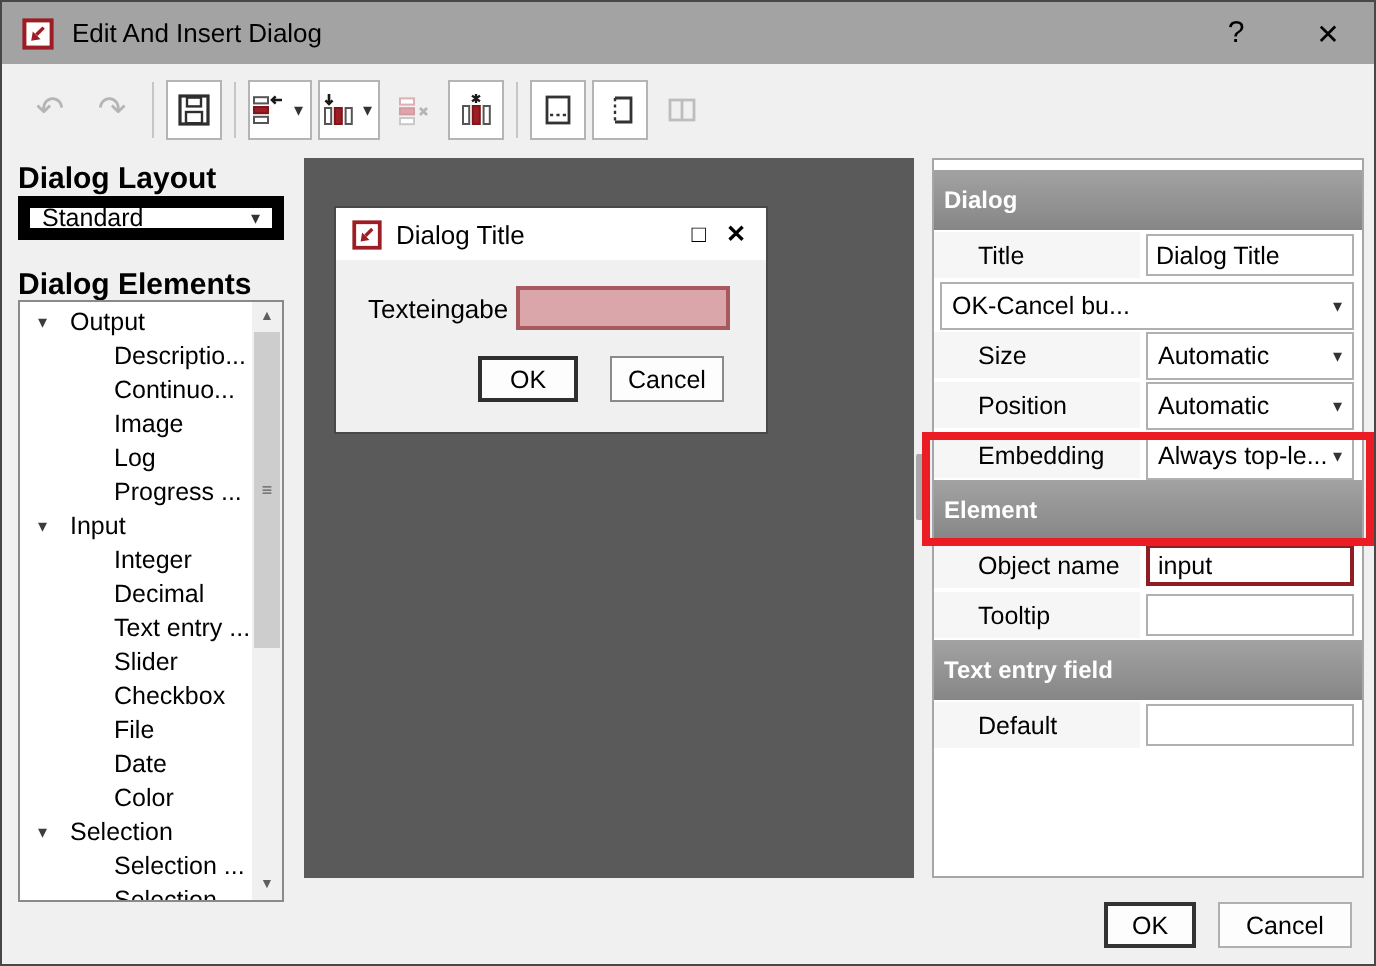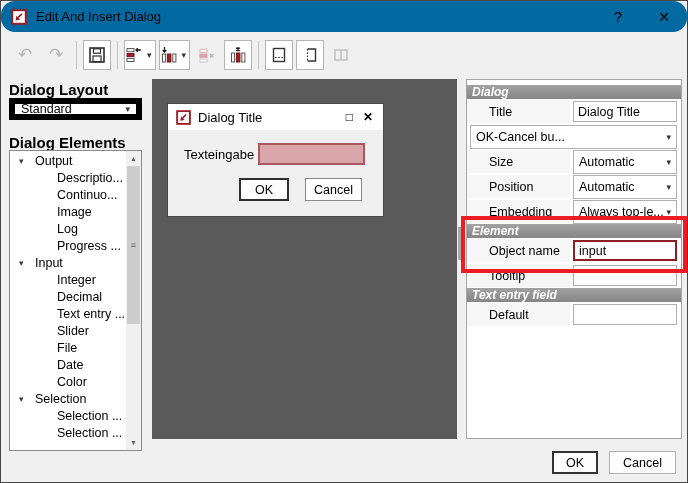--- a/index.html
+++ b/index.html
@@ -4,21 +4,21 @@
 <style>
   * { box-sizing: border-box; margin: 0; padding: 0; }
   html,body { background:#c9c9c9; }
   .window {
     position: relative; width: 688px; height: 483px;
     background: #f0f0f0; border: 1px solid #474747;
     font-family: "Liberation Sans", sans-serif; font-size: 12.5px; color: #000;
     overflow: hidden;
   }
   
-  .titlebar { position:absolute; left:0; top:0; width:100%; height:31px; background:#0369a1; display:flex; align-items:center;border-radius:14px; }
+  .titlebar { position:absolute; left:0; top:0; width:100%; height:31px; background:#a3a3a3; display:flex; align-items:center; }
   .app-icon { width:16px; height:16px; margin-left:10px; flex:0 0 auto; }
   .title-text { margin-left:9px; font-size:13px; }
   .cap-btn { position:absolute; top:0; width:46px; height:31px; display:flex; align-items:center; justify-content:center; cursor:default; }
   .cap-help { right:46px; font-size:15px; }
   .cap-close { right:0; font-size:14px; }
   
   .toolbar { position:absolute; left:0; top:31px; width:100%; height:45px; background:#f0f0f0; display:flex; align-items:center; padding-left:10px; }
   .tbtn { height:30px; min-width:28px; display:flex; align-items:center; justify-content:center; border:1px solid transparent; background:transparent; margin-right:3px; }
   .tbtn.framed { background:#fff; border:1px solid #b4b4b4; }
   .tbtn .dd { font-size:9px; color:#333; margin:0 3px 0 4px; }
@@ -51,21 +51,21 @@
   .preview-body { position:relative; height:86px; }
   .pv-label { position:absolute; left:16px; top:17px; font-size:13px; }
   .pv-input { position:absolute; left:90px; top:13px; width:107px; height:22px; }
   .pv-btn { position:absolute; top:48px; height:23px; background:#fdfdfd; display:flex; align-items:center; justify-content:center; font-size:12.5px; }
   .pv-ok { left:71px; width:50px; border:2px solid #2f2f2f; }
   .pv-cancel { left:137px; width:57px; border:1px solid #8a8a8a; }
   
   .splitter { position:absolute; left:457px; top:226px; width:5px; height:33px; background:#a8a8a8; border-radius:1px; }
   
   .panel-right { position:absolute; left:465px; top:78px; width:216px; height:360px; background:#fff; border:1px solid #a6a6a6; padding-top:5px; }
-  .prop-header { height:14px; color:#fff; font-weight:bold; font-size:12px; display:flex; align-items:center; padding-left:5px; background:linear-gradient(#a2a2a2,#868686);font-style:italic; }
+  .prop-header { height:30px; color:#fff; font-weight:bold; font-size:12px; display:flex; align-items:center; padding-left:5px; background:linear-gradient(#a2a2a2,#868686); }
   .prop-row { height:25px; display:flex; align-items:center; }
   .prop-label { width:103px; align-self:stretch; margin:1px 0; background:#f6f6f6; display:flex; align-items:center; padding-left:22px; font-size:12.5px; }
   .prop-control { flex:1; padding:0 4px 0 3px; display:flex; align-items:center; }
   .prop-input { width:100%; height:21px; border:1px solid #b0b0b0; font:12.5px "Liberation Sans", sans-serif; padding:0 4px; background:#fff; }
   .prop-input.focused { border:2px solid #8f1d24; }
   .dropdown { width:100%; height:21px; border:1px solid #b0b0b0; background:#fff; display:flex; align-items:center; padding:11px 5px; font-size:12.5px; white-space:nowrap; overflow:hidden; }
   .checkbox { width:17px; height:17px; border:1px solid #8a8a8a; background:#fff; }
   
   .annotation { position:absolute; left:460px; top:215px; width:226px; height:57px; border:4px solid #ec1c24; z-index:20; pointer-events:none; }
   
@@ -196,20 +196,23 @@
             <span class="lbl">Integer</span>
           </div>
         <div class="tree-item child">
             <span class="lbl">Decimal</span>
           </div>
         <div class="tree-item child">
             <span class="lbl">Text entry ...</span>
           </div>
         <div class="tree-item child">
             <span class="lbl">Slider</span>
+          </div>
+        <div class="tree-item child">
+            <span class="lbl">Checkbox</span>
           </div>
         <div class="tree-item child">
             <span class="lbl">File</span>
           </div>
         <div class="tree-item child">
             <span class="lbl">Date</span>
           </div>
         <div class="tree-item child">
             <span class="lbl">Color</span>
           </div>

